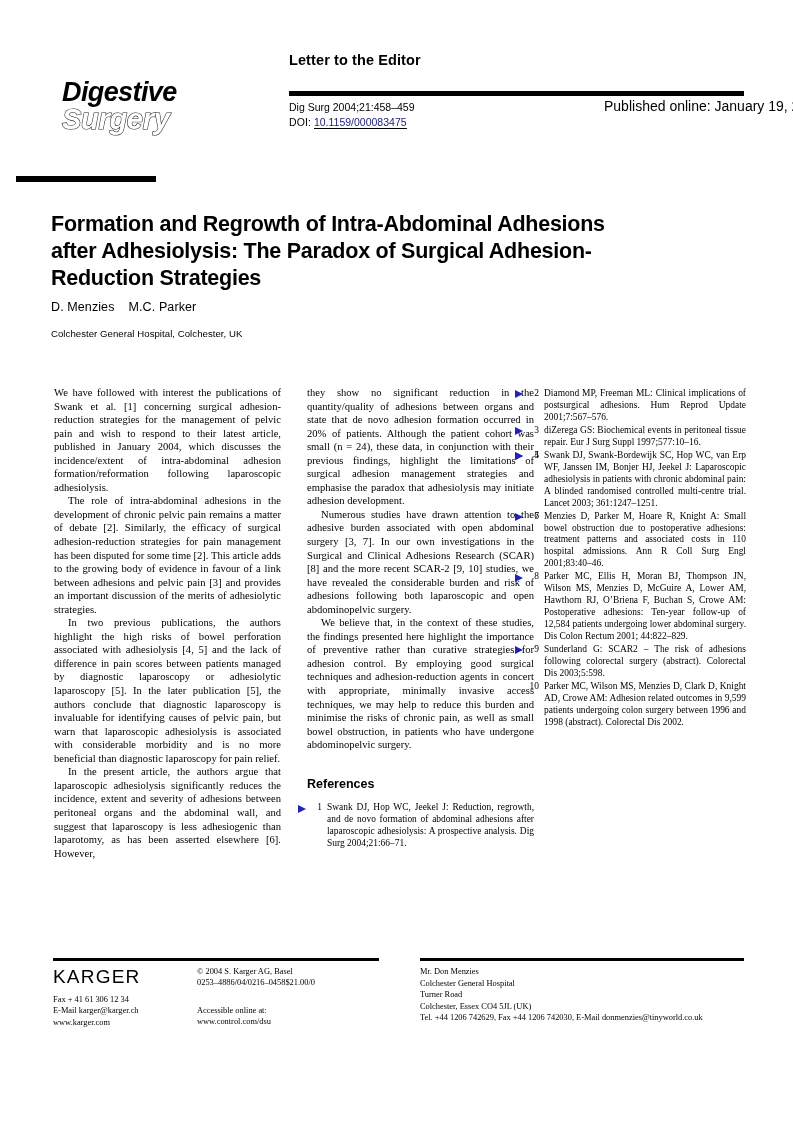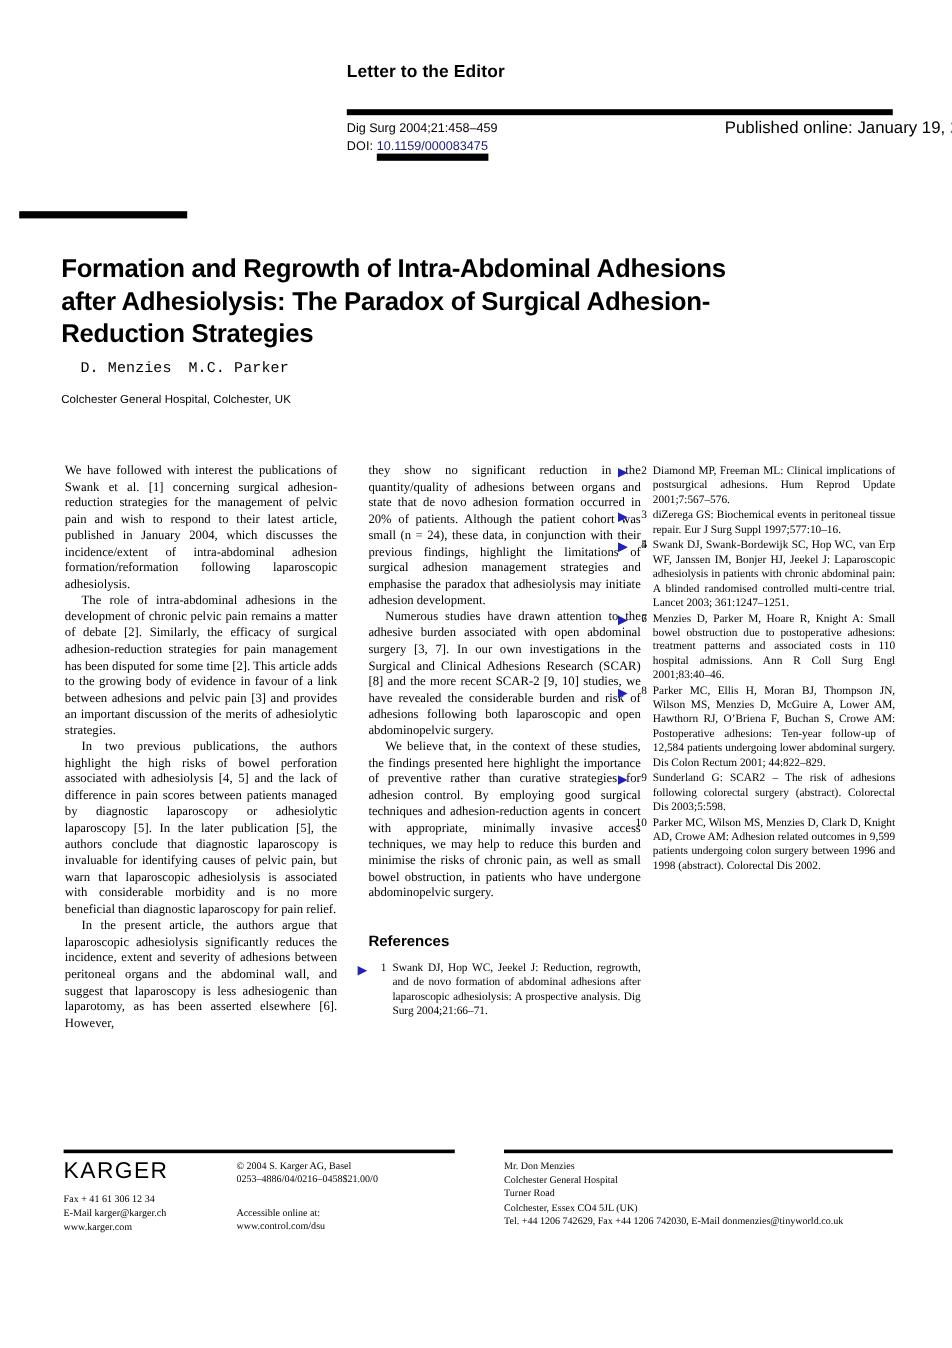--- a/index.html
+++ b/index.html
@@ -83,21 +83,21 @@
     position: absolute;
     left: 289px;
     top: 100px;
     font-family: "Liberation Sans", sans-serif;
     font-size: 10.5px;
     line-height: 15px;
   }
   .cite-left .doi-label { letter-spacing: 0.1px; }
   .doi-link {
     color: #1a1a7a;
-    border-bottom: 6px solid #000000;
+    border-bottom: 1px solid #000000;
     text-decoration: none;
   }
   .cite-right {
     position: absolute;
     left: 604px;
     top: 100px;
     font-family: "Liberation Sans", sans-serif;
     font-size: 14px;
     line-height: 13px;
     white-space: nowrap;
@@ -120,24 +120,23 @@
     font-family: "Liberation Sans", sans-serif;
     font-weight: bold;
     font-size: 21.5px;
     line-height: 27px;
     letter-spacing: -0.25px;
   }
   .authors {
     position: absolute;
     left: 51px;
     top: 300px;
-    font-family: Liberation Mono, monospace;
+    font-family: Liberation Sans, sans-serif;
     font-size: 12.5px;
     letter-spacing: 0.1px;
-    margin-left: 16px;
   }
   .authors .sp { display: inline-block; width: 14px; }
   .affiliation {
     position: absolute;
     left: 51px;
     top: 328px;
     font-family: "Liberation Sans", sans-serif;
     font-size: 9.6px;
     letter-spacing: 0.05px;
   }
@@ -260,20 +259,24 @@
     line-height: 11.6px;
   }
 </style>
 </head>
 <body>
 
 <div class="page">
 
   <div class="masthead">
 
+    <div class="logo-block">
+      <div class="logo-digestive">Digestive</div>
+      <div class="logo-surgery">Surgery</div>
+    </div>
 
     <div class="doc-type">Letter to the Editor</div>
 
     <div class="masthead-rule"></div>
 
     <div class="cite-left">
       <div>Dig Surg 2004;21:458–459</div>
       <div><span class="doi-label">DOI:</span> <span class="doi-link">10.1159/000083475</span></div>
     </div>
 

